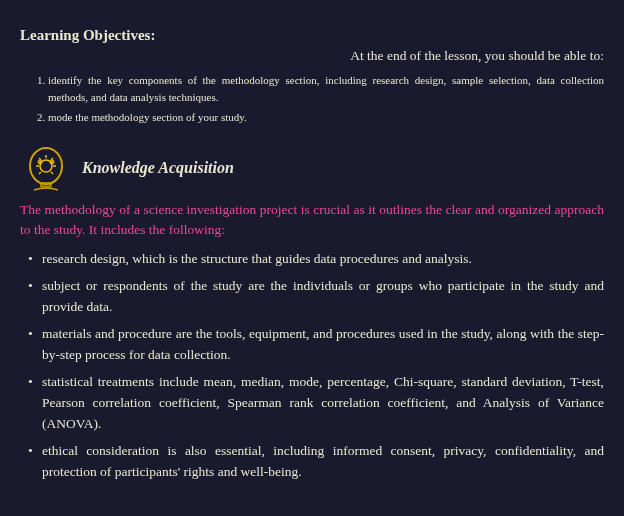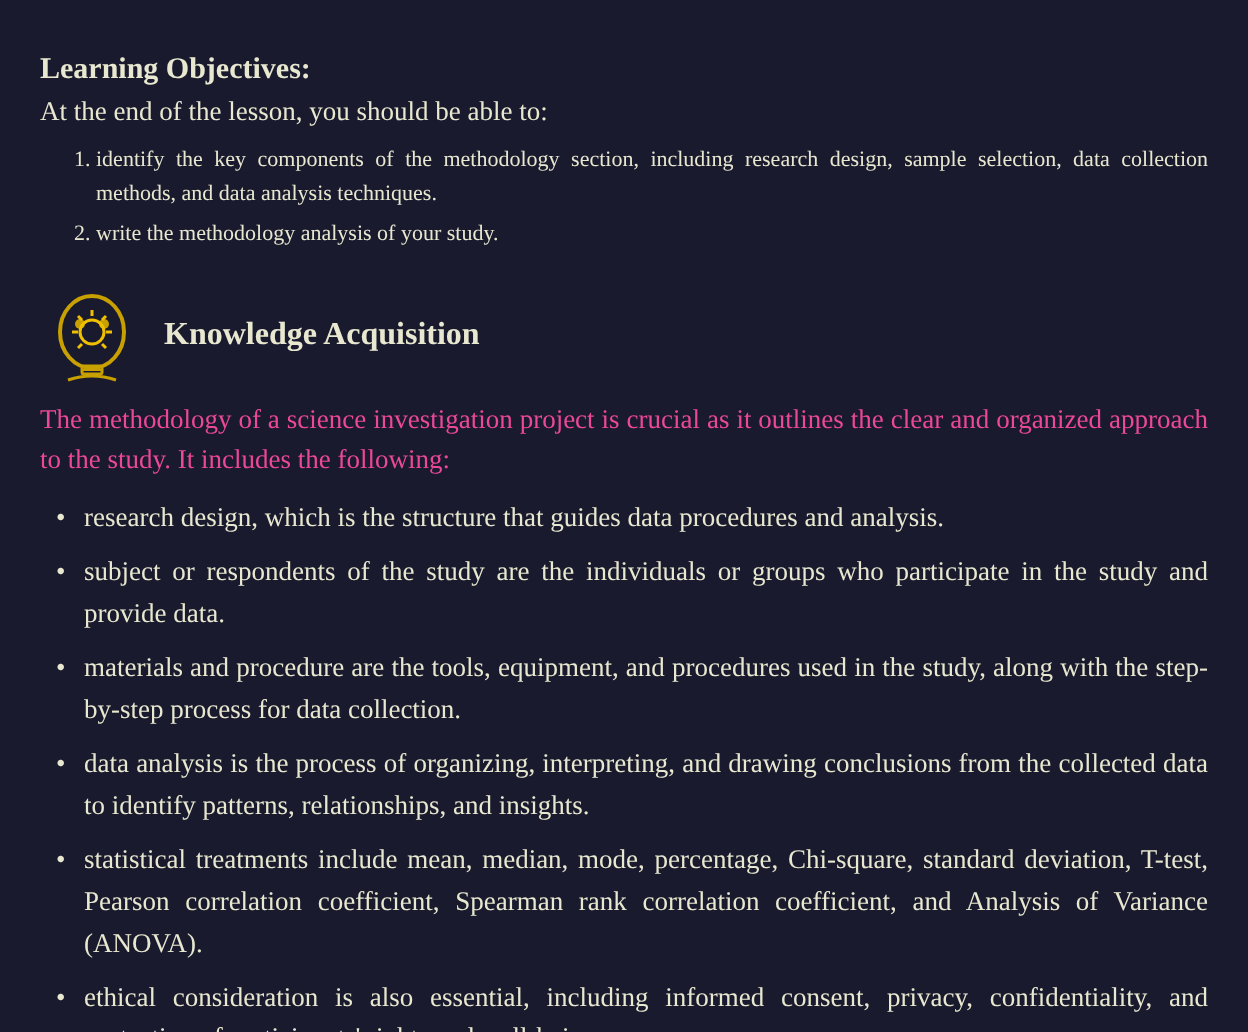--- a/index.html
+++ b/index.html
@@ -26,20 +26,21 @@
       font-size: 15px;
       margin-bottom: 4px;
       color: #e8e8d0;
       margin-top: 11px;
     }
 
     .intro-text {
       font-size: 13.5px;
       margin-bottom: 8px;
       color: #e8e8d0;
+      text-align: right;
     }
 
     .objectives-list {
       list-style: decimal;
       padding-left: 28px;
       margin-bottom: 16px;
     }
 
     .objectives-list li {
       font-size: 11px;
@@ -63,20 +64,21 @@
       width: 52px;
       height: 52px;
       margin-right: 10px;
       flex-shrink: 0;
     }
 
     .knowledge-title {
       font-size: 16px;
       font-weight: bold;
       color: #e8e8d0;
+      font-style: italic;
     }
 
     .knowledge-body {
       font-size: 13.5px;
       color: #ec4899;
       text-align: justify;
       line-height: 1.55;
       margin-bottom: 8px;
     }
 
@@ -105,21 +107,21 @@
 </head>
 <body>
 
 <div class="container">
 
   <div class="learning-objectives-section">
     <div class="learning-objectives-title">Learning Objectives:</div>
     <div class="intro-text">At the end of the lesson, you should be able to:</div>
     <ol class="objectives-list">
       <li>identify the key components of the methodology section, including research design, sample selection, data collection methods, and data analysis techniques.</li>
-      <li>write the methodology analysis of your study.</li>
+      <li>mode the methodology section of your study.</li>
     </ol>
   </div>
 
   <div class="knowledge-section">
     <div class="knowledge-header">
 
       <svg class="knowledge-icon" viewBox="0 0 52 52" xmlns="http://www.w3.org/2000/svg">
 
         <ellipse cx="26" cy="24" rx="16" ry="18" fill="none" stroke="#c8a000" stroke-width="2"></ellipse>
 
@@ -144,19 +146,18 @@
       </svg>
       <span class="knowledge-title">Knowledge Acquisition</span>
     </div>
 
     <p class="knowledge-body">The methodology of a science investigation project is crucial as it outlines the clear and organized approach to the study. It includes the following:</p>
 
     <ul class="knowledge-list">
       <li>research design, which is the structure that guides data procedures and analysis.</li>
       <li>subject or respondents of the study are the individuals or groups who participate in the study and provide data.</li>
       <li>materials and procedure are the tools, equipment, and procedures used in the study, along with the step-by-step process for data collection.</li>
-      <li>data analysis is the process of organizing, interpreting, and drawing conclusions from the collected data to identify patterns, relationships, and insights.</li>
       <li>statistical treatments include mean, median, mode, percentage, Chi-square, standard deviation, T-test, Pearson correlation coefficient, Spearman rank correlation coefficient, and Analysis of Variance (ANOVA).</li>
       <li>ethical consideration is also essential, including informed consent, privacy, confidentiality, and protection of participants' rights and well-being.</li>
     </ul>
   </div>
 
 </div>
 
 </body></html>

